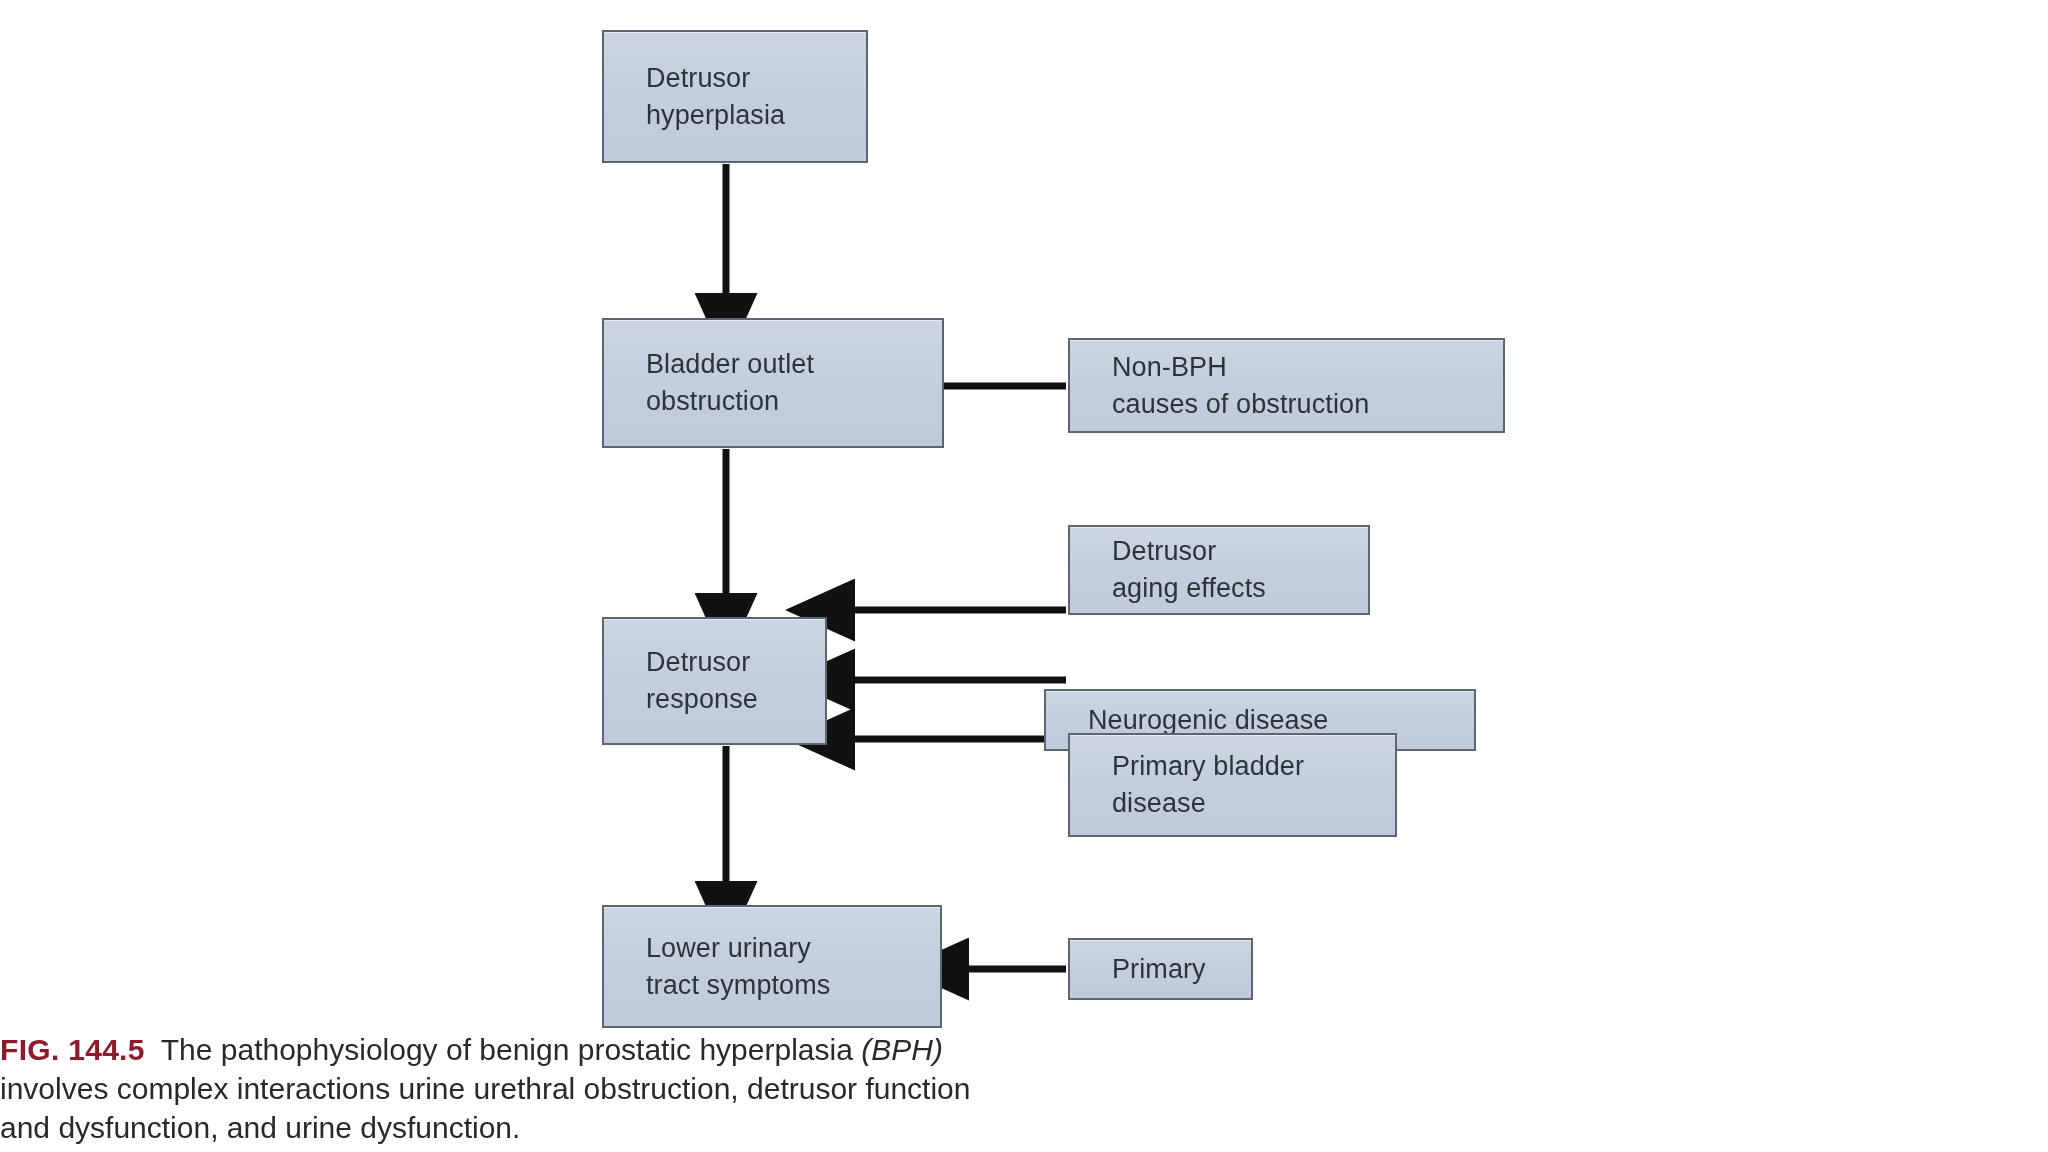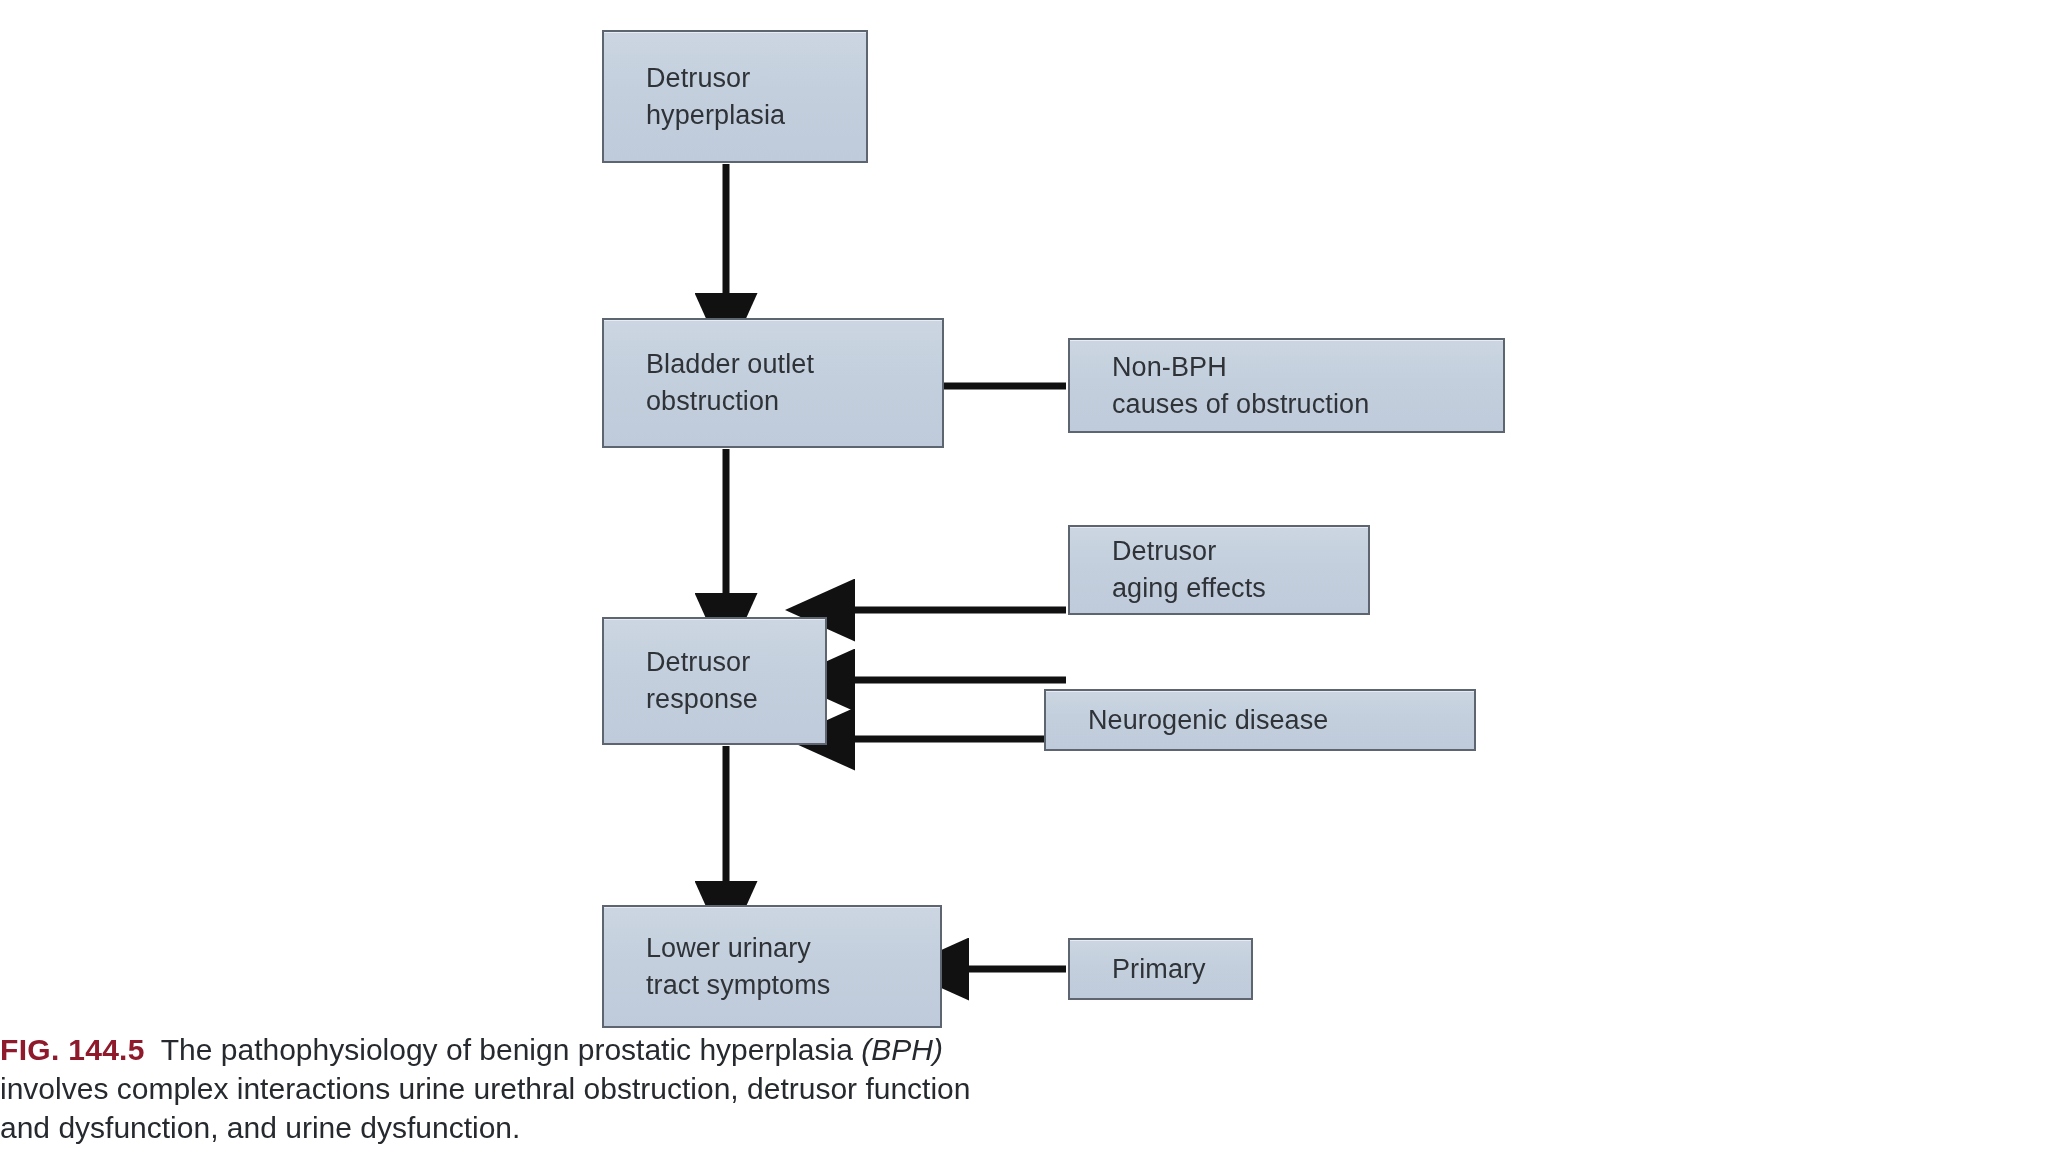--- a/index.html
+++ b/index.html
@@ -161,20 +161,24 @@
 
     <div class="node" id="node-detrusor-aging">
       <span class="node-label">Detrusor
 aging effects</span>
     </div>
 
     <div class="node" id="node-neurogenic-disease">
       <span class="node-label">Neurogenic disease</span>
     </div>
 
+    <div class="node" id="node-primary-bladder">
+      <span class="node-label">Primary bladder
+disease</span>
+    </div>
 
     <div class="node" id="node-lower-urinary">
       <span class="node-label">Lower urinary
 tract symptoms</span>
     </div>
 
     <div class="node" id="node-polyuria">
       <span class="node-label">Primary</span>
     </div>
 

